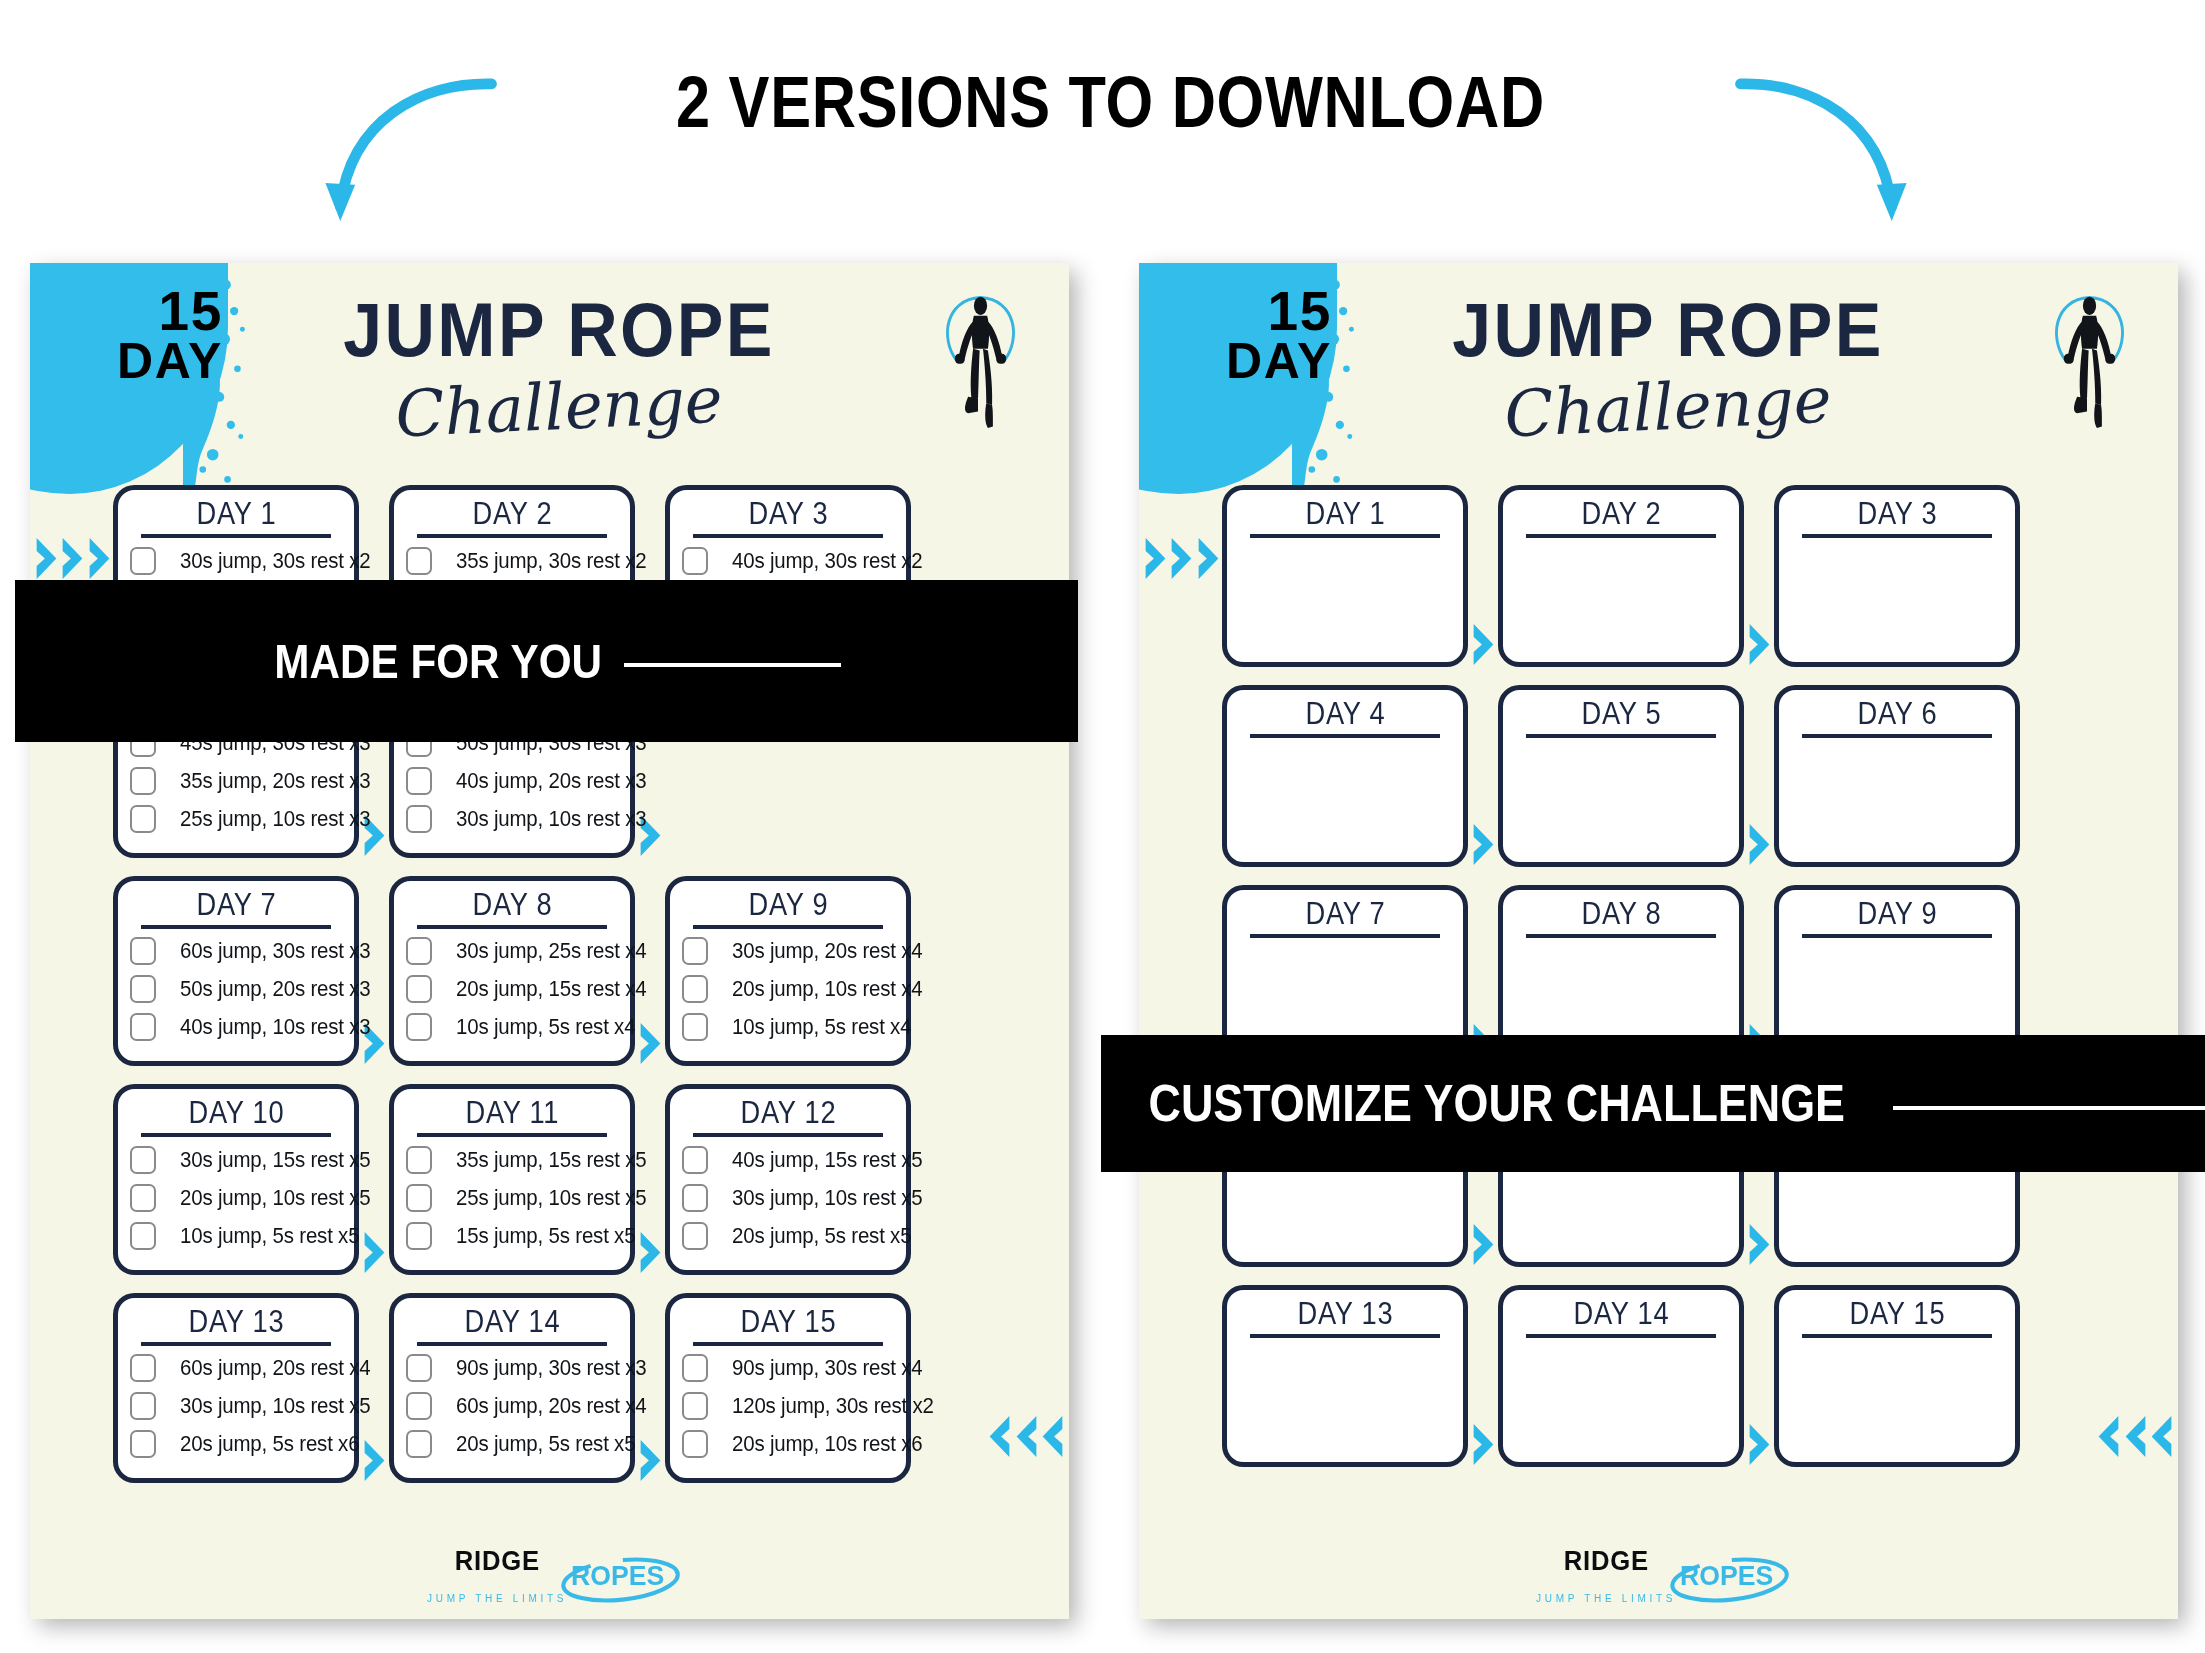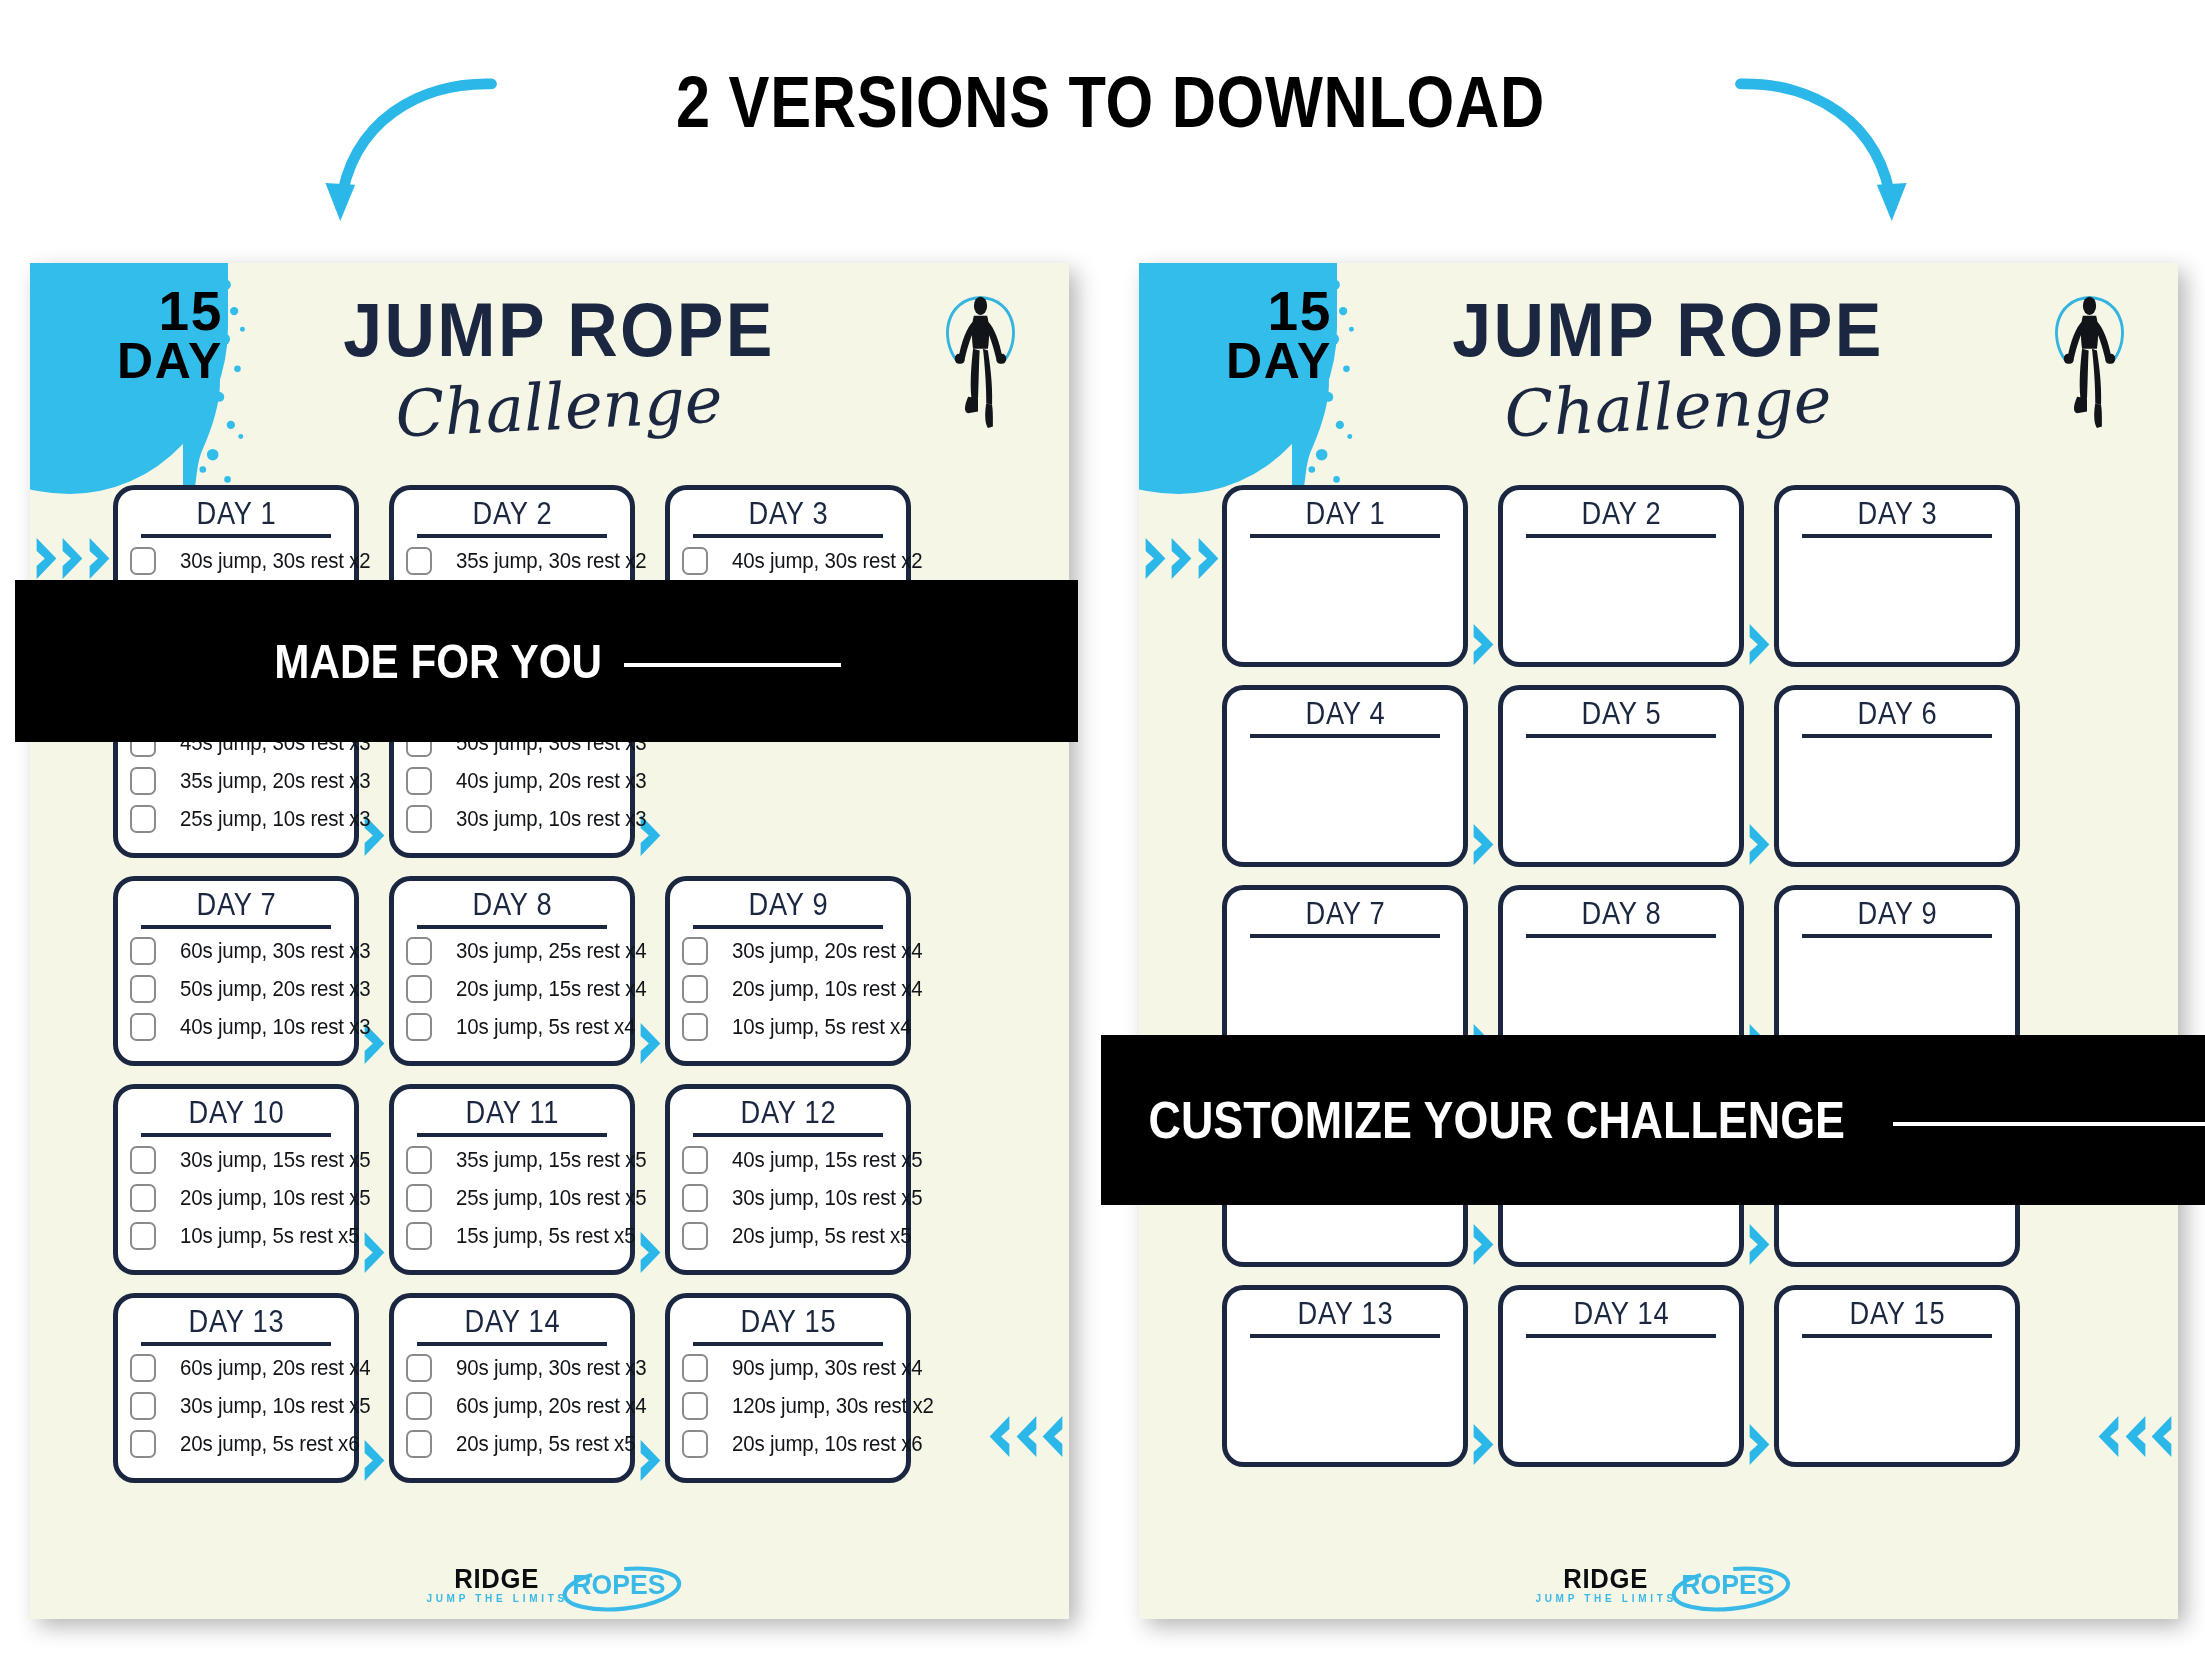--- a/index.html
+++ b/index.html
@@ -183,21 +183,21 @@
   .overlay {
     position: absolute;
     background: #000000;
     display: flex;
     flex-direction: row;
     align-items: center;
     justify-content: center;
     z-index: 30;
   }
   .ov-left  { left: 15px;   top: 580px;  width: 1063px; height: 162px; }
-  .ov-right { left: 1101px; top: 1035px; width: 1104px; height: 170px; }
+  .ov-right { left: 1101px; top: 1035px; width: 1104px; height: 137px; }
   .ov-text {
     color: #ffffff;
     font-weight: 700;
     font-size: 48px;
     letter-spacing: 0px;
     transform: scaleX(0.88);
     white-space: nowrap;
   }
   .ov-left .ov-text  { font-size: 48px; }
   .ov-right .ov-text { font-size: 51px; }
@@ -223,24 +223,24 @@
   .logo-ridge {
     font-size: 27px;
     font-weight: 700;
     color: #0c0d10;
     letter-spacing: 0.8px;
     transform: scaleX(0.95);
     line-height: 1;
   }
   .logo-tag {
     font-size: 10px;
-    font-weight: 700;
+    font-weight: 400;
     color: #39b9e8;
     letter-spacing: 3.7px;
-    margin-top: 0;
+    margin-top: 18px;
   }
   .logo-ropes-wrap { position: relative; margin-left: -3.3px; }
   .logo-ropes {
     font-size: 28px;
     font-weight: 700;
     color: #39b9e8;
     letter-spacing: 0px;
     transform: scaleX(0.95);
     line-height: 1;
     padding: 0 5px;

